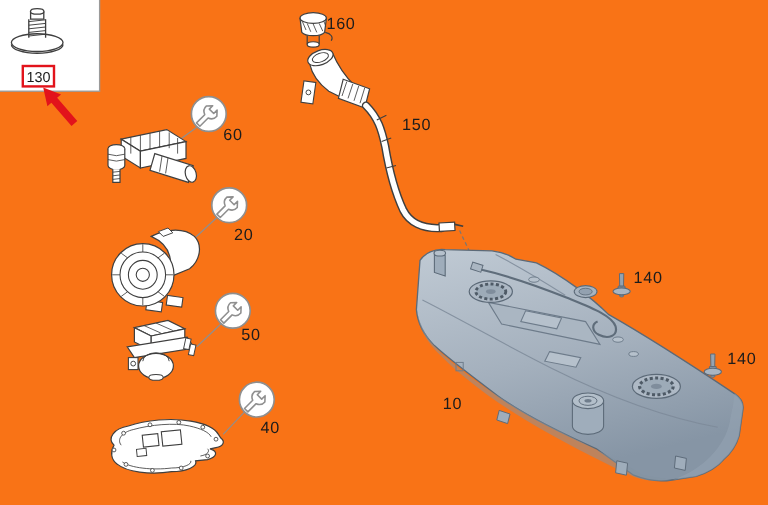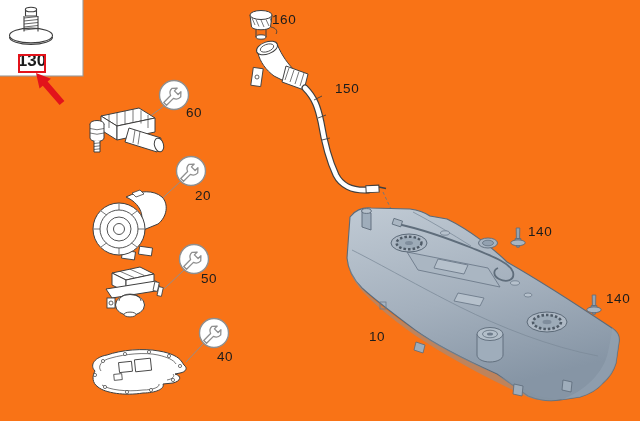--- a/index.html
+++ b/index.html
@@ -10,22 +10,22 @@
   }
   #diagram-svg{position:absolute;left:0;top:0;width:640px;height:421px;}
   .lbl{
     position:absolute;font-size:13.5px;line-height:14px;letter-spacing:0.6px;
     color:var(--label-text,#1c1c1c);white-space:nowrap;user-select:none;
   }
   .selected-callout{
     position:absolute;left:18px;top:54px;width:28px;height:19px;
     border:2.4px solid var(--accent-red,#e2131b);box-sizing:border-box;
     display:flex;align-items:flex-end;justify-content:center;
-    font-size:17px;letter-spacing:0;color:var(--label-text,#1c1c1c);
-    background:transparent;overflow:hidden;font-weight:bold;
+    font-size:12px;letter-spacing:0;color:var(--label-text,#1c1c1c);
+    background:transparent;overflow:hidden;
   }
 </style>
 </head>
 <body>
 
 <div id="canvas">
 
   <svg id="diagram-svg" viewBox="0 0 640 421">
     <defs>
       <linearGradient id="tankGrad" x1="0" y1="0" x2="0.35" y2="1">
@@ -227,21 +227,21 @@
       <path d="M416,342 L425,345 L423,353 L414,350 Z" fill="#9fadbb" stroke="var(--tank-outline,#5c6a78)" stroke-width="0.8"></path>
 
       <rect x="380" y="302" width="6" height="7" fill="none" stroke="#6d7b8a" stroke-width="0.8"></rect>
     </g>
 
     <use href="#screw3d" transform="translate(518,228)"></use>
     <use href="#screw3d" transform="translate(594,295)"></use>
   </svg>
 
   <div class="lbl" style="left:272px;top:13px">160</div>
-  <div class="lbl" style="left:335px;top:82px">150</div>
+  <div class="lbl" style="left:335px;top:97px">150</div>
   <div class="lbl" style="left:528px;top:225px">140</div>
   <div class="lbl" style="left:606px;top:292px">140</div>
   <div class="lbl" style="left:369px;top:330px">10</div>
   <div class="lbl" style="left:186px;top:106px">60</div>
   <div class="lbl" style="left:195px;top:189px">20</div>
   <div class="lbl" style="left:201px;top:272px">50</div>
   <div class="lbl" style="left:217px;top:350px">40</div>
 
   <div class="selected-callout">
     <span>130</span>

